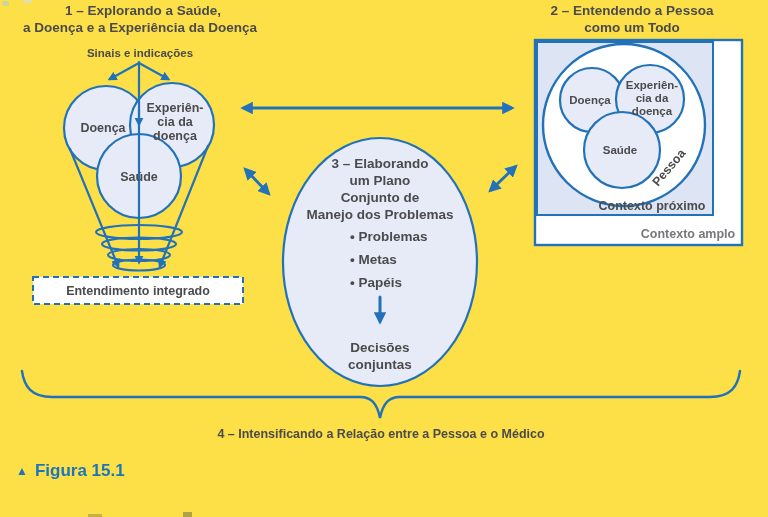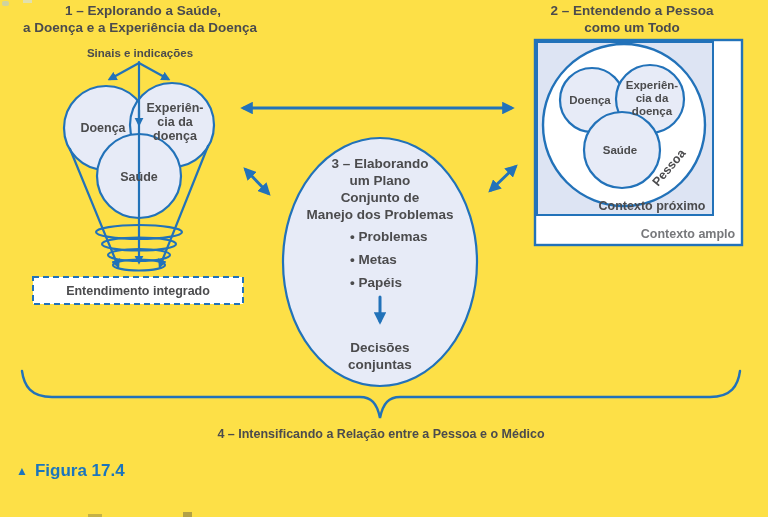--- a/index.html
+++ b/index.html
@@ -122,21 +122,21 @@
     <path class="ln ln-thick" d="M515 167 L491 190" marker-start="url(#arr)" marker-end="url(#arr)"></path>
 
     <g>
       <path class="ln" style="stroke-width:2.4" d="M22 371 C24 386 31 397 52 397 L360 397 C371 397 377 403 380 418 C383 403 389 397 400 397 L710 397 C731 397 738 386 740 371"></path>
       <text class="t12 tc" x="381" y="438">4 – Intensificando a Relação entre a Pessoa e o Médico</text>
     </g>
   </svg>
 
   <div class="fig-label">
     <span class="tri">▲</span>
-    <span>Figura 17.4</span>
+    <span>Figura 15.1</span>
   </div>
 
   <div class="art a1"></div>
   <div class="art a2"></div>
   <div class="art a3"></div>
   <div class="art a4"></div>
 
 </div>
 
 </body></html>

